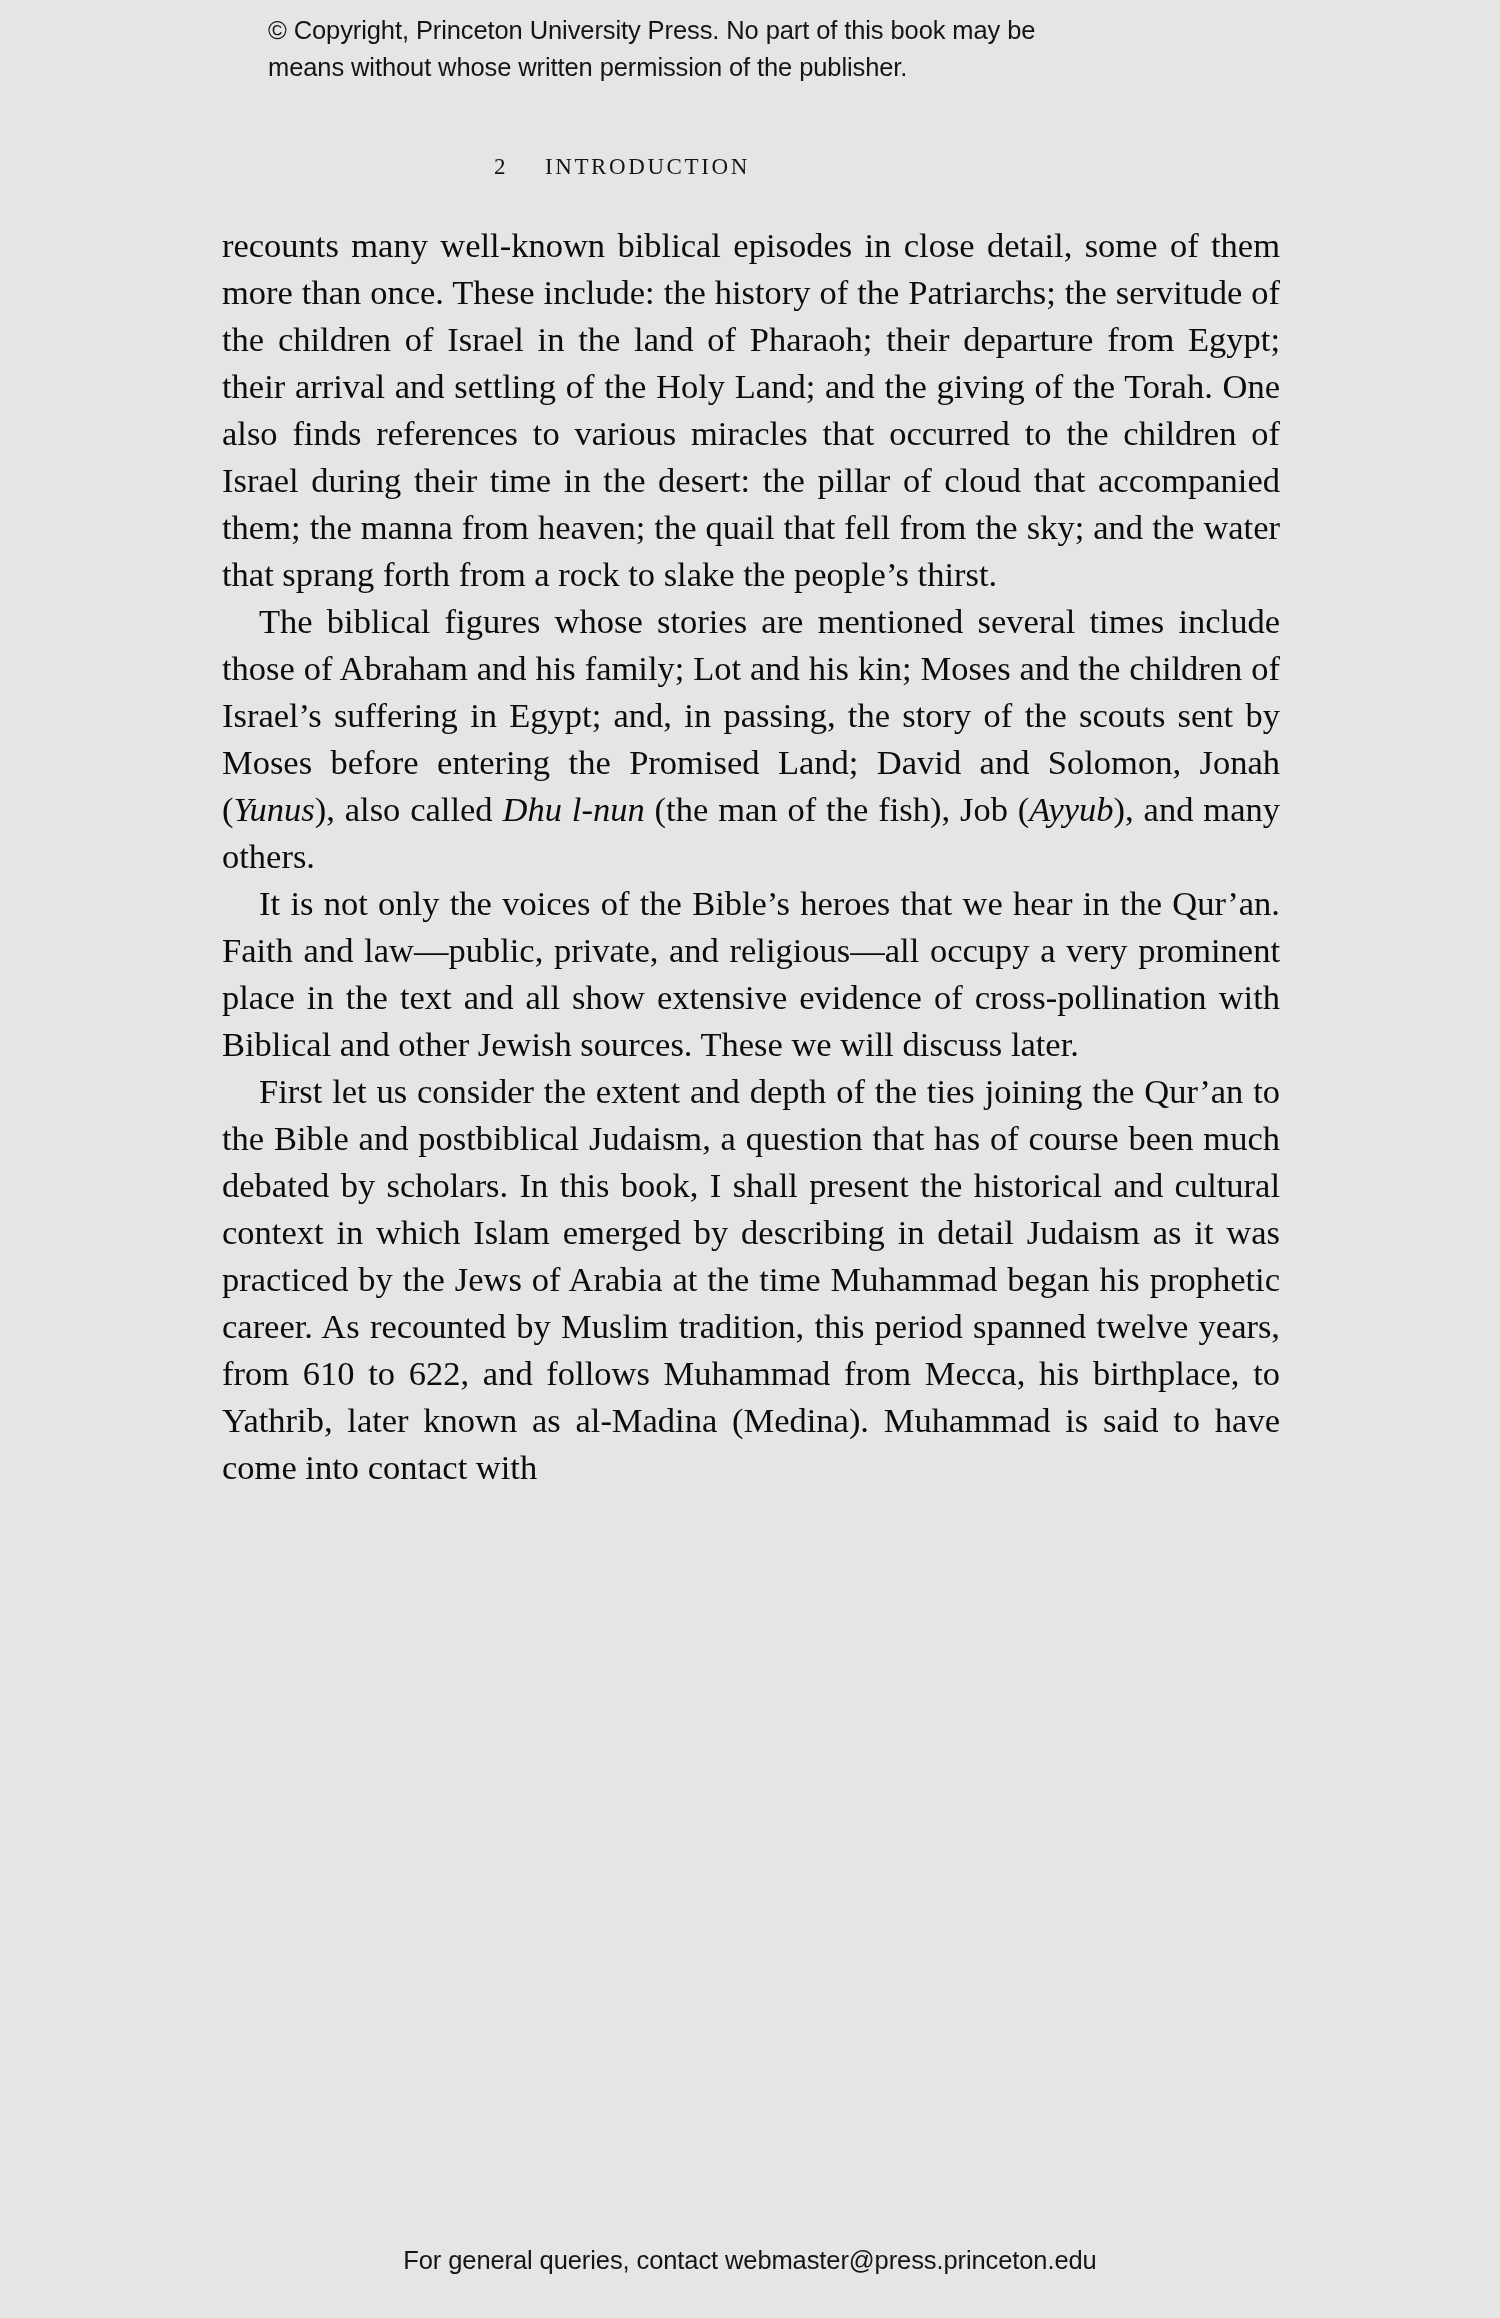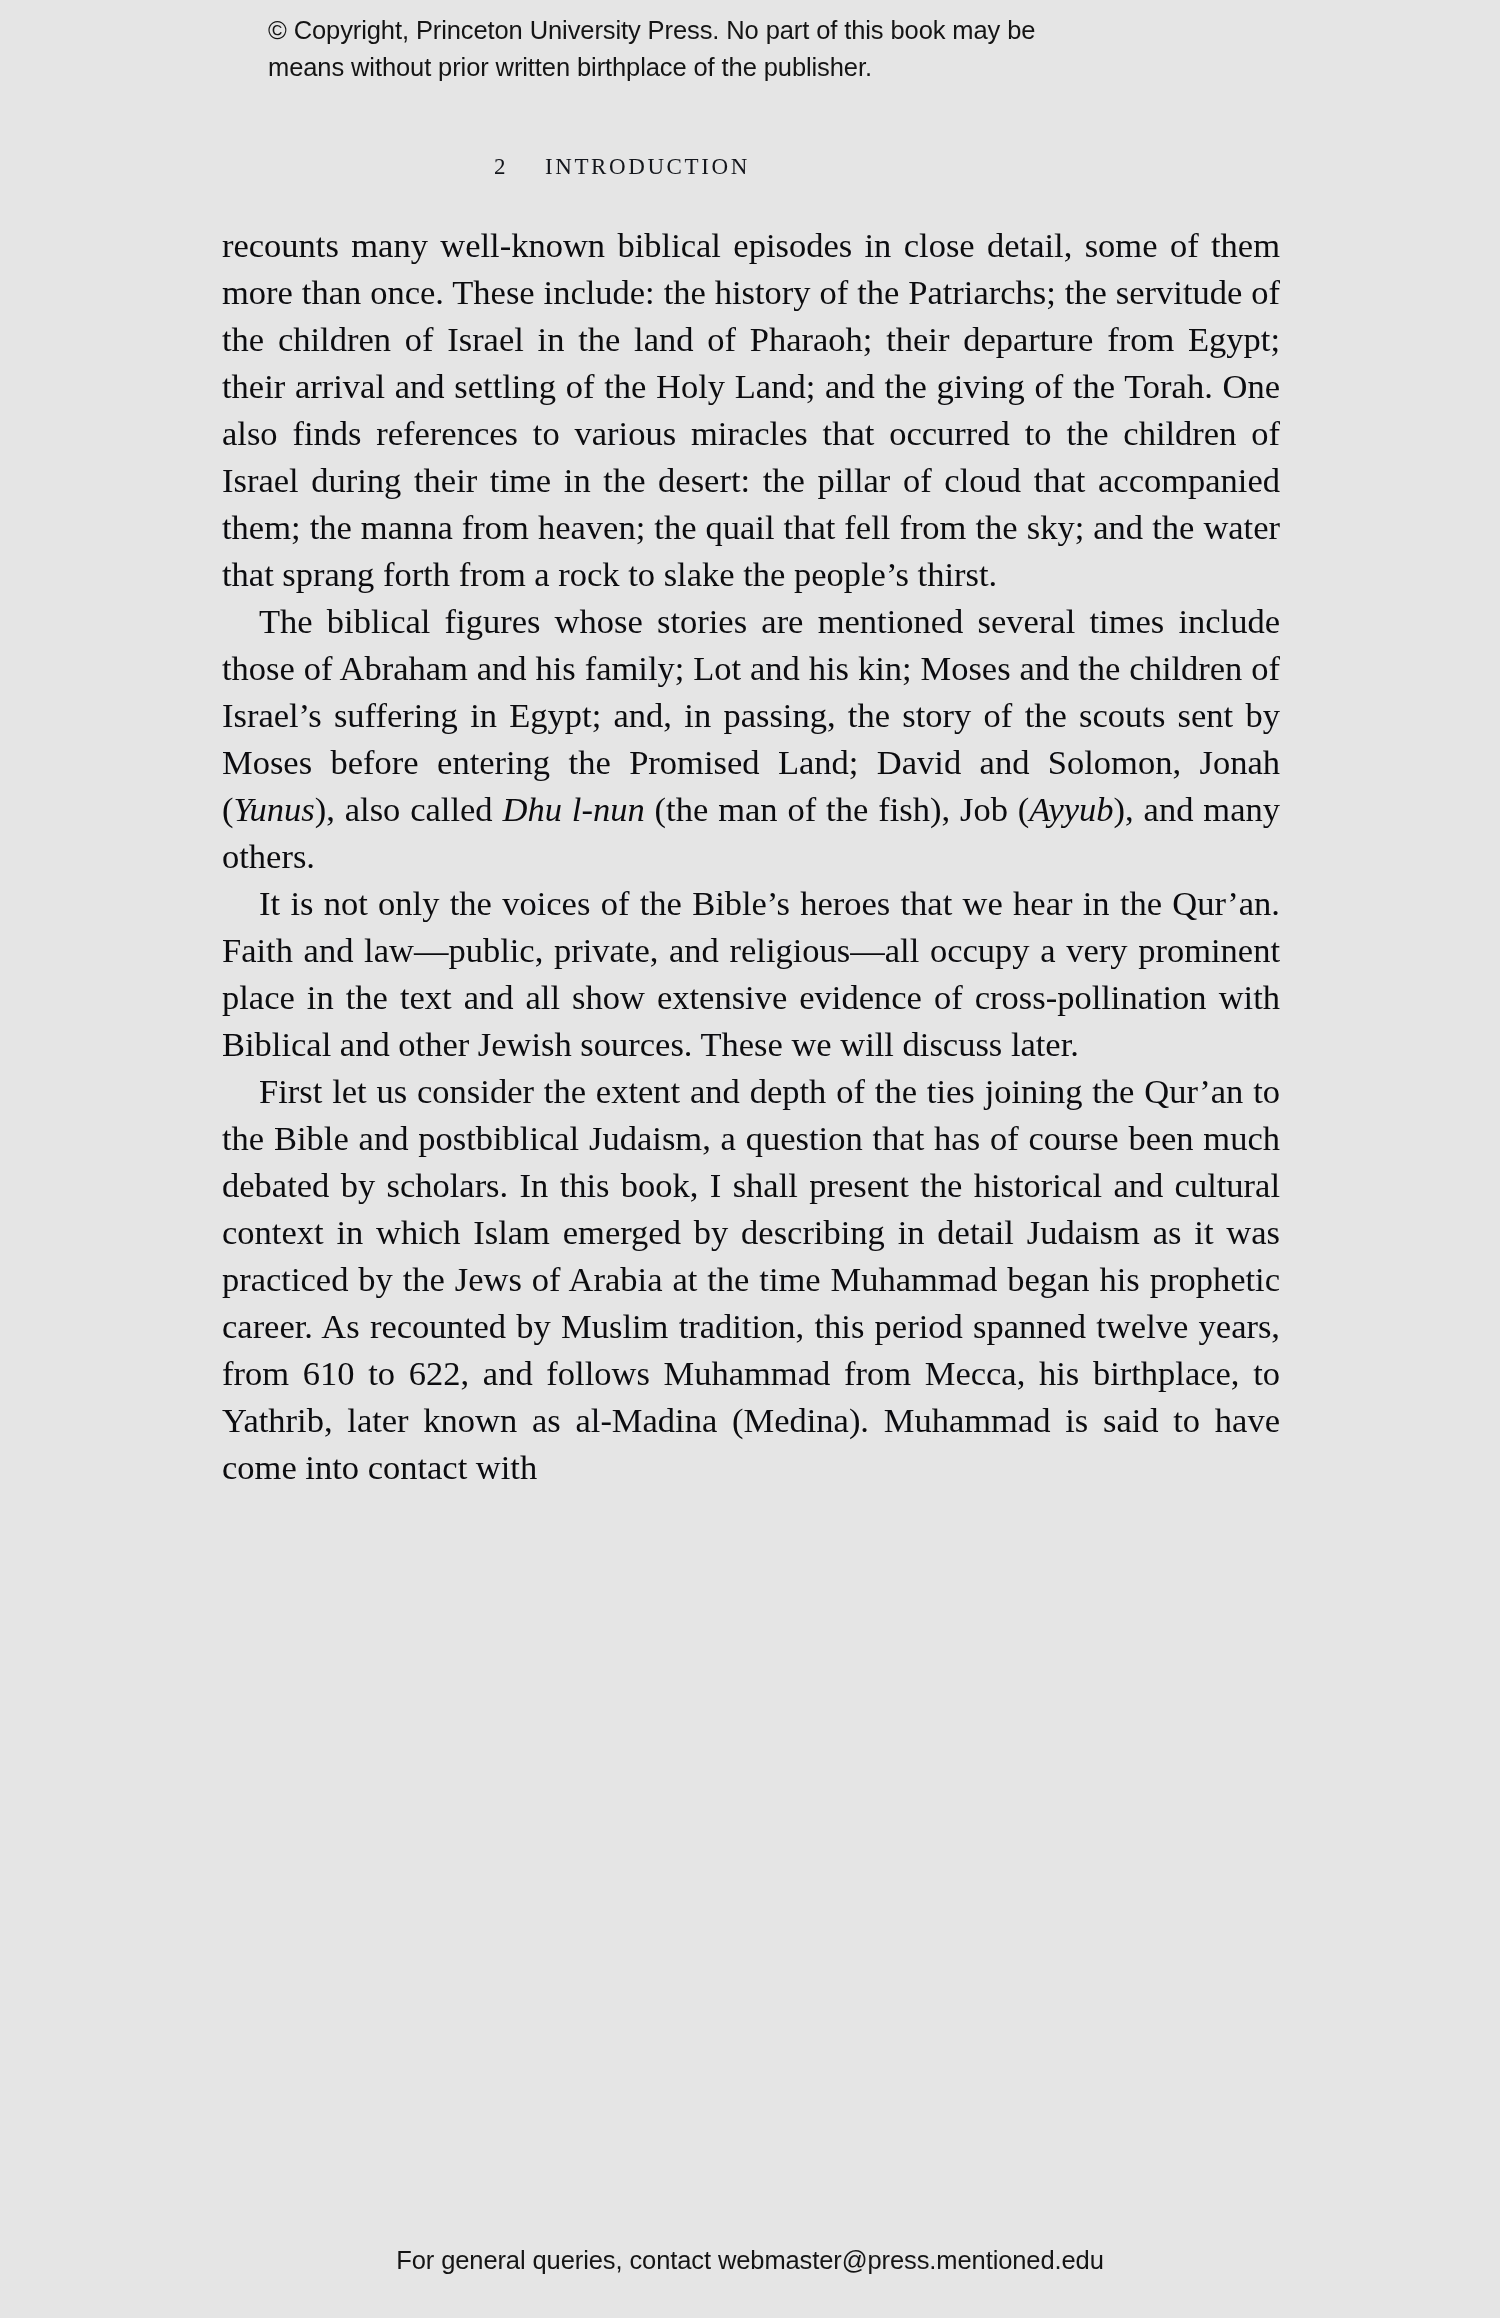--- a/index.html
+++ b/index.html
@@ -102,36 +102,36 @@
     letter-spacing: -0.1px;
   }
 </style>
 </head>
 <body>
 
 <div class="page">
 
   <div class="copyright-stamp">
     <span class="cline">© Copyright, Princeton University Press. No part of this book may be</span>
-    <span class="cline">means without prior written birthplace of the publisher.</span>
+    <span class="cline">means without whose written permission of the publisher.</span>
   </div>
 
   <div class="running-head">
     <span class="folio">2</span>
     <span class="rh-gap"></span>
     <span class="rh-title">INTRODUCTION</span>
   </div>
 
   <div class="textblock">
 
     <p><span>recounts many well-known biblical episodes in close detail, some of them more than once. These include: the history of the Patriarchs; the servitude of the children of Israel in the land of Pharaoh; their departure from Egypt; their arrival and settling of the Holy Land; and the giving of the Torah. One also finds references to various miracles that occurred to the children of Israel during their time in the desert: the pillar of cloud that accompanied them; the manna from heaven; the quail that fell from the sky; and the water that sprang forth from a rock to slake the people’s thirst.</span></p>
 
     <p class="indented"><span>The biblical figures whose stories are mentioned several times include those of Abraham and his family; Lot and his kin; Moses and the children of Israel’s suffering in Egypt; and, in passing, the story of the scouts sent by Moses before entering the Promised Land; David and Solomon, Jonah (</span><i>Yunus</i><span>), also called </span><i>Dhu l-nun</i><span> (the man of the fish), Job (</span><i>Ayyub</i><span>), and many others.</span></p>
 
     <p class="indented"><span>It is not only the voices of the Bible’s heroes that we hear in the Qur’an. Faith and law—public, private, and religious—all occupy a very prominent place in the text and all show extensive evidence of cross-pollination with Biblical and other Jewish sources. These we will discuss later.</span></p>
 
     <p class="indented"><span>First let us consider the extent and depth of the ties joining the Qur’an to the Bible and postbiblical Judaism, a question that has of course been much debated by scholars. In this book, I shall present the historical and cultural context in which Islam emerged by describing in detail Judaism as it was practiced by the Jews of Arabia at the time Muhammad began his prophetic career. As recounted by Muslim tradition, this period spanned twelve years, from 610 to 622, and follows Muhammad from Mecca, his birthplace, to Yathrib, later known as al-Madina (Medina). Muhammad is said to have come into contact with</span></p>
 
   </div>
 
-  <div class="footer-stamp">For general queries, contact webmaster@press.mentioned.edu</div>
+  <div class="footer-stamp">For general queries, contact webmaster@press.princeton.edu</div>
 
 </div>
 
 </body></html>

